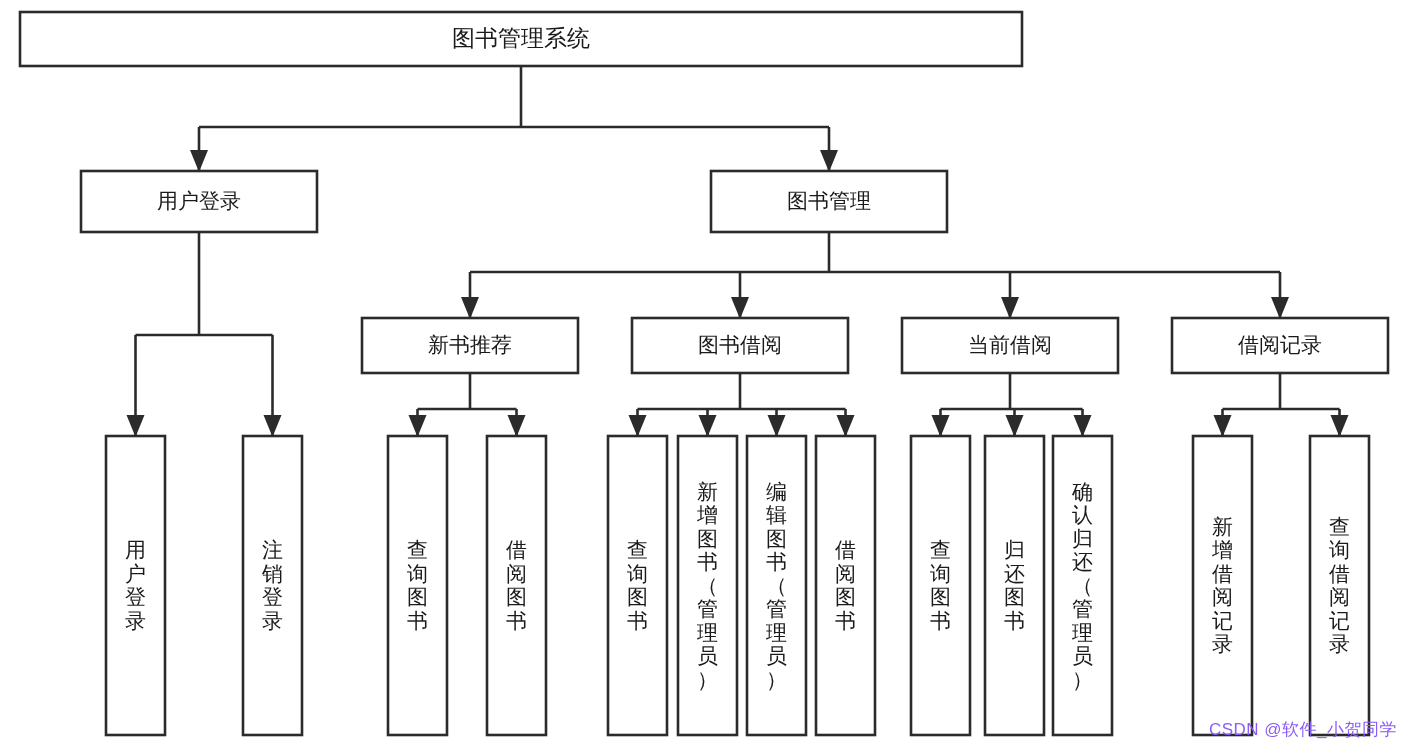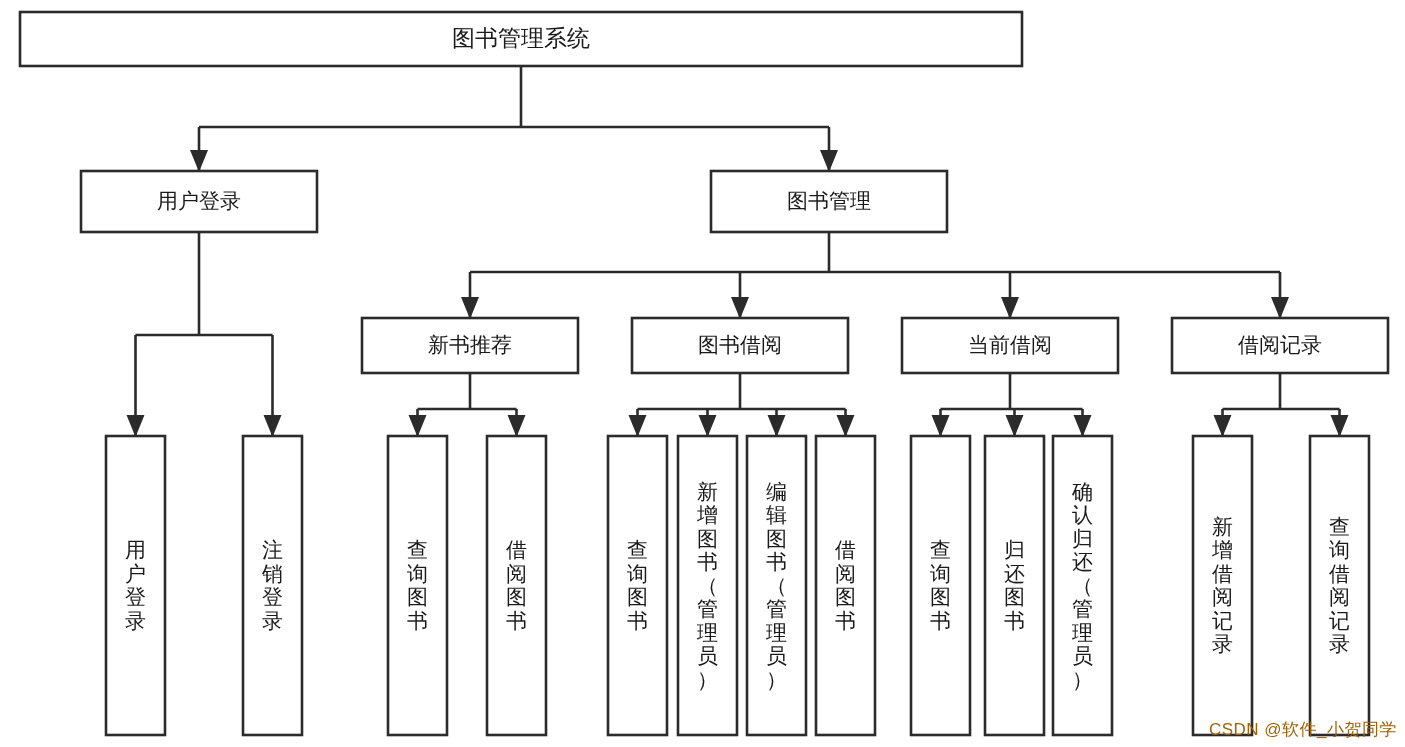--- a/index.html
+++ b/index.html
@@ -43,21 +43,21 @@
   }
   .arrow-head {
     fill: #2b2b2b;
   }
   .watermark {
     position: absolute;
     right: 8px;
     bottom: 6px;
     font-family: "Liberation Sans", "DejaVu Sans", sans-serif;
     font-size: 17px;
-    color: #a16207;
+    color: #8b5cf6;
     letter-spacing: 0.5px;
     white-space: nowrap;
     pointer-events: none;
   }
 </style>
 </head>
 <body>
 
 <svg id="diagram" viewBox="0 0 1405 747" xmlns="http://www.w3.org/2000/svg">
 

